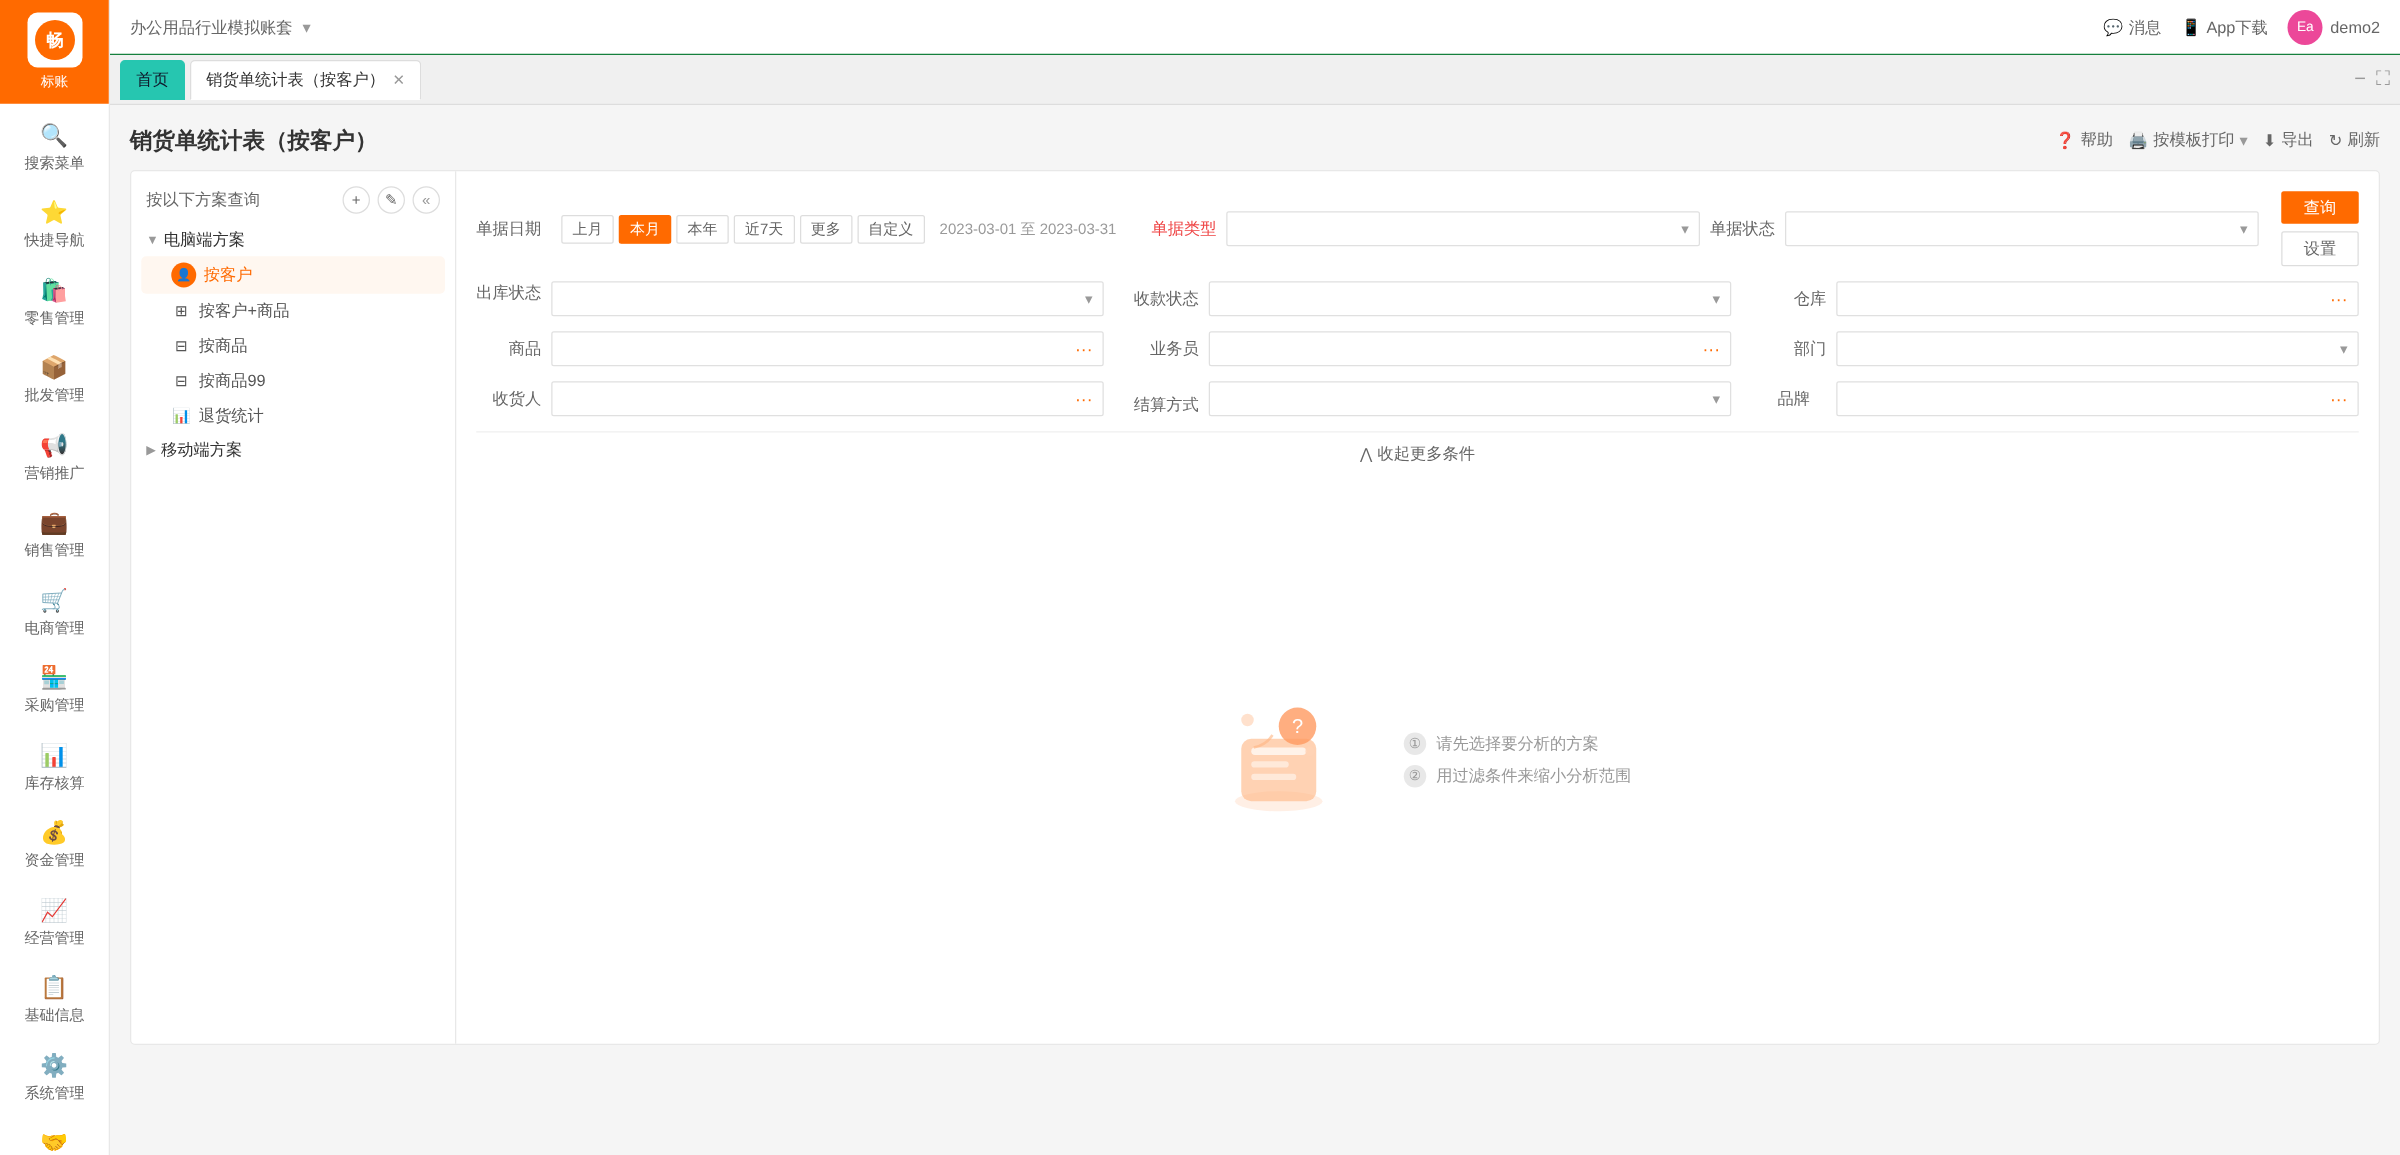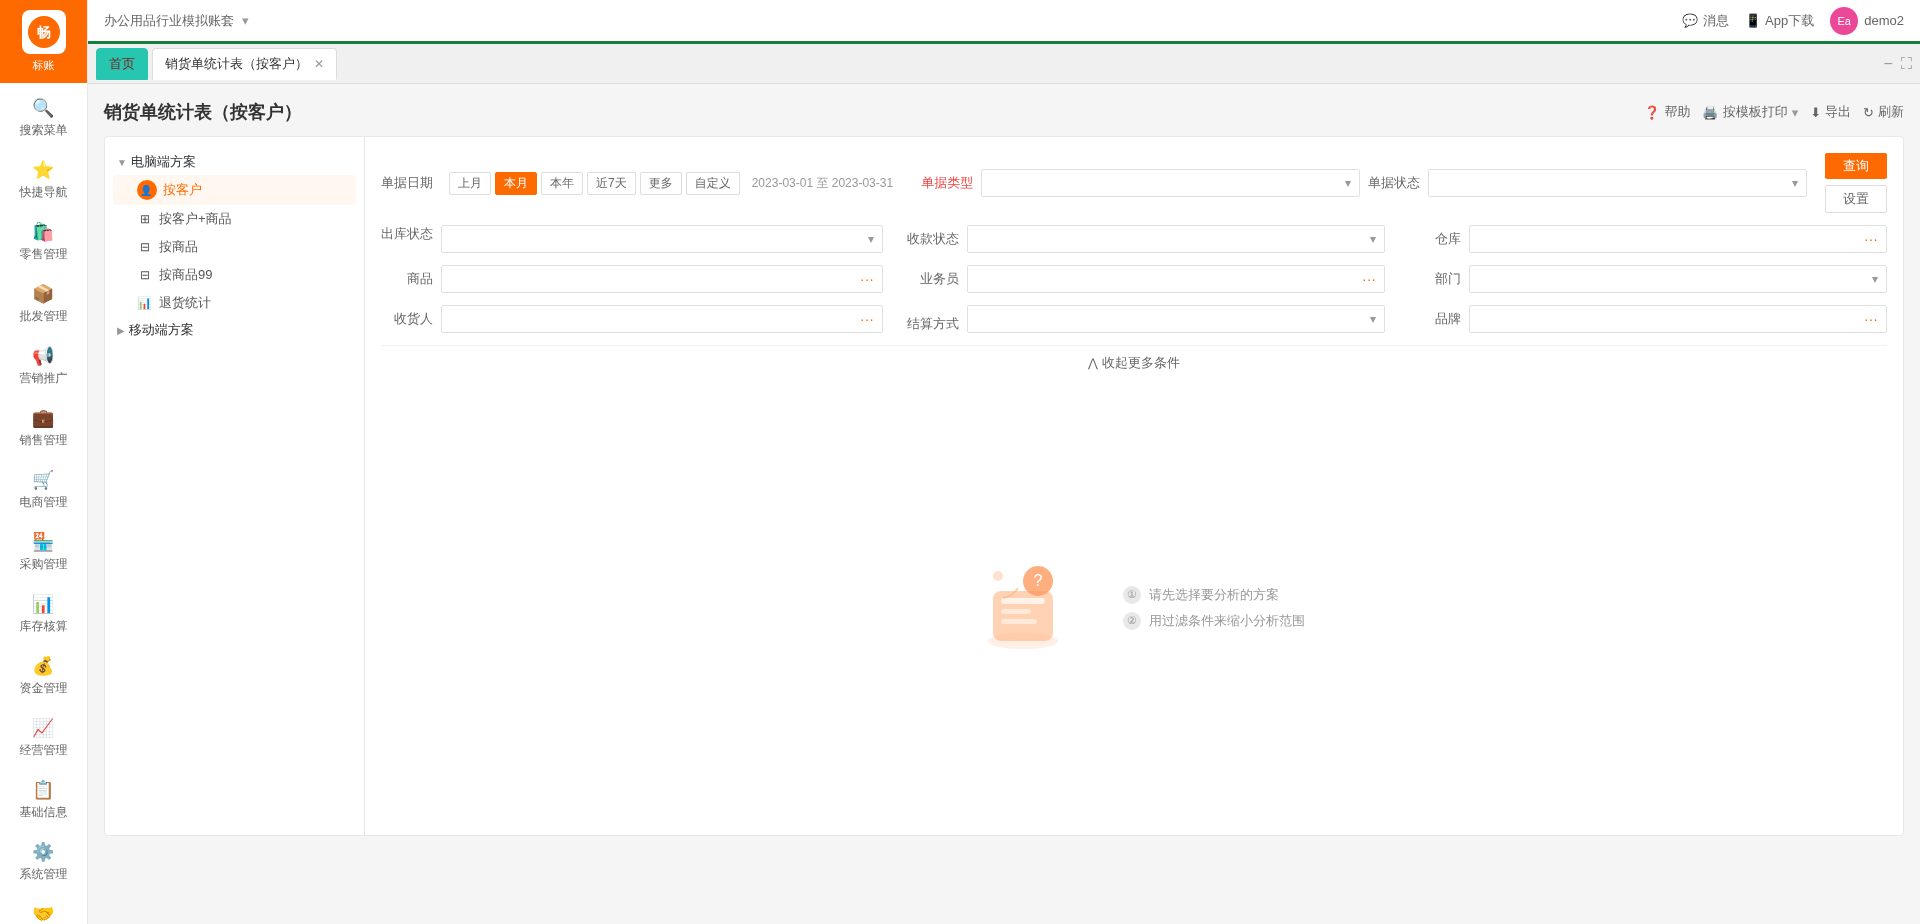--- a/index.html
+++ b/index.html
@@ -11,33 +11,33 @@
     .logo-icon { width: 44px; height: 44px; background: #fff; border-radius: 8px; display: flex; align-items: center; justify-content: center; margin-bottom: 4px; }
     .logo-icon svg { width: 36px; height: 36px; }
     .sidebar-nav { width: 100%; display: flex; flex-direction: column; align-items: center; padding-top: 4px; flex: 1; overflow-y: auto; }
     .sidebar-item { width: 100%; display: flex; flex-direction: column; align-items: center; padding: 10px 4px; cursor: pointer; color: #666; font-size: 12px; border-radius: 4px; }
     .sidebar-item-icon { font-size: 18px; margin-bottom: 3px; }
 
     
     .main { flex: 1; display: flex; flex-direction: column; height: 924px; overflow: hidden; }
 
     
-    .top-header { height: 44px; background: #fff; border-bottom: 3px solid #15803d; display: flex; align-items: center; justify-content: space-between; padding: 0 16px; flex-shrink: 0; }
+    .top-header { height: 44px; background: #fff; border-bottom: 1px solid #15803d; display: flex; align-items: center; justify-content: space-between; padding: 0 16px; flex-shrink: 0; }
     .header-left { display: flex; align-items: center; gap: 8px; color: #666; font-size: 13px; }
     .header-right { display: flex; align-items: center; gap: 16px; }
     .header-btn { display: flex; align-items: center; gap: 4px; cursor: pointer; color: #666; font-size: 13px; }
     .avatar { width: 28px; height: 28px; border-radius: 50%; background: #ec4899; display: flex; align-items: center; justify-content: center; color: #fff; font-size: 11px; }
 
     
     .tab-bar { height: 40px; background: #f0f0f0; display: flex; align-items: center; padding: 0 8px; gap: 2px; flex-shrink: 0; border-bottom: 1px solid #ddd; }
     .tab { height: 32px; display: flex; align-items: center; padding: 0 12px; background: #e0e0e0; border-radius: 4px 4px 0 0; cursor: pointer; color: #666; font-size: 13px; gap: 6px; }
     .tab.active { background: #fff; color: #333; border: 1px solid #ddd; border-bottom: 1px solid #fff; }
     .tab-close { color: #999; font-size: 12px; cursor: pointer; }
     .tab-home { background: #26c6b0; color: #fff; }
-    .tab-home.active { background: #26c6b0; color: #7f1d1d; border-color: #26c6b0; }
+    .tab-home.active { background: #26c6b0; color: #0f172a; border-color: #26c6b0; }
 
     
     .content { flex: 1; overflow: auto; background: #f5f5f5; }
     .page-content { padding: 16px; }
 
     
     .page-header { display: flex; align-items: center; justify-content: space-between; margin-bottom: 12px; }
     .page-title { font-size: 18px; font-weight: bold; color: #333; }
     .page-actions { display: flex; align-items: center; gap: 12px; }
     .action-btn { display: flex; align-items: center; gap: 4px; cursor: pointer; color: #666; font-size: 13px; }
@@ -206,20 +206,28 @@
           <div class="action-btn">
             <span>↻</span>
             <span>刷新</span>
           </div>
         </div>
       </div>
 
       <div class="main-panel">
 
         <div class="scheme-panel">
+          <div class="scheme-header">
+            <span class="scheme-title">按以下方案查询</span>
+            <div class="scheme-icons">
+              <div class="scheme-icon-btn">+</div>
+              <div class="scheme-icon-btn">✎</div>
+              <div class="scheme-icon-btn collapse-btn">«</div>
+            </div>
+          </div>
 
           <div class="scheme-group">
             <div class="scheme-group-header">
               <span class="scheme-group-arrow">▼</span>
               <span>电脑端方案</span>
             </div>
             <div class="scheme-item active">
               <span class="scheme-item-icon" style="width:20px;height:20px;border-radius:50%;background:#ff6a00;display:flex;align-items:center;justify-content:center;color:#fff;font-size:10px;">👤</span>
               <span>按客户</span>
             </div>
@@ -332,21 +340,21 @@
                   <span style="color:#ff6a00;font-size:14px;">···</span>
                 </div>
               </div>
               <div style="display:flex;align-items:flex-end;padding-left:24px;">
                 <span style="min-width:60px;text-align:right;padding-right:8px;color:#666;font-size:13px;flex-shrink:0;">结算方式</span>
                 <div style="flex:1;height:28px;border:1px solid #e0e0e0;border-radius:2px;display:flex;align-items:center;justify-content:flex-end;padding:0 8px;cursor:pointer;background:#fff;">
                   <span style="color:#999;font-size:12px;">▾</span>
                 </div>
               </div>
               <div style="display:flex;align-items:center;padding-left:24px;">
-                <span style="min-width:60px;text-align:right;padding-right:8px;color:#666;font-size:13px;flex-shrink:0;">品牌</span>
+                <span style="min-width:60px;text-align:center;padding-right:8px;color:#666;font-size:13px;flex-shrink:0;">品牌</span>
                 <div style="flex:1;height:28px;border:1px solid #e0e0e0;border-radius:2px;display:flex;align-items:center;justify-content:flex-end;padding:0 8px;cursor:pointer;background:#fff;">
                   <span style="color:#ff6a00;font-size:14px;">···</span>
                 </div>
               </div>
             </div>
 
             <div class="collapse-more">
               <span style="font-size:12px;">⋀</span>
               <span>收起更多条件</span>
             </div>

